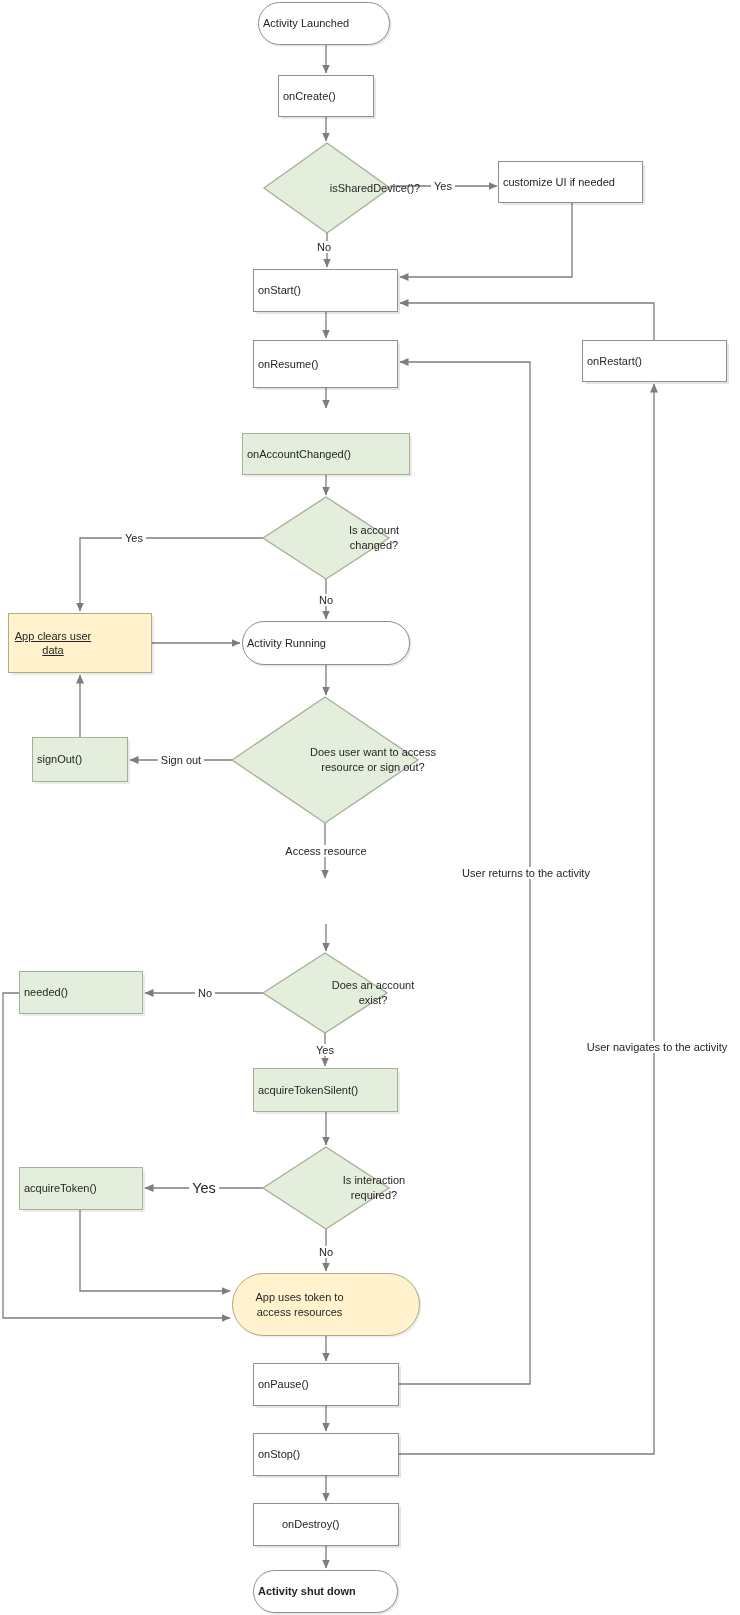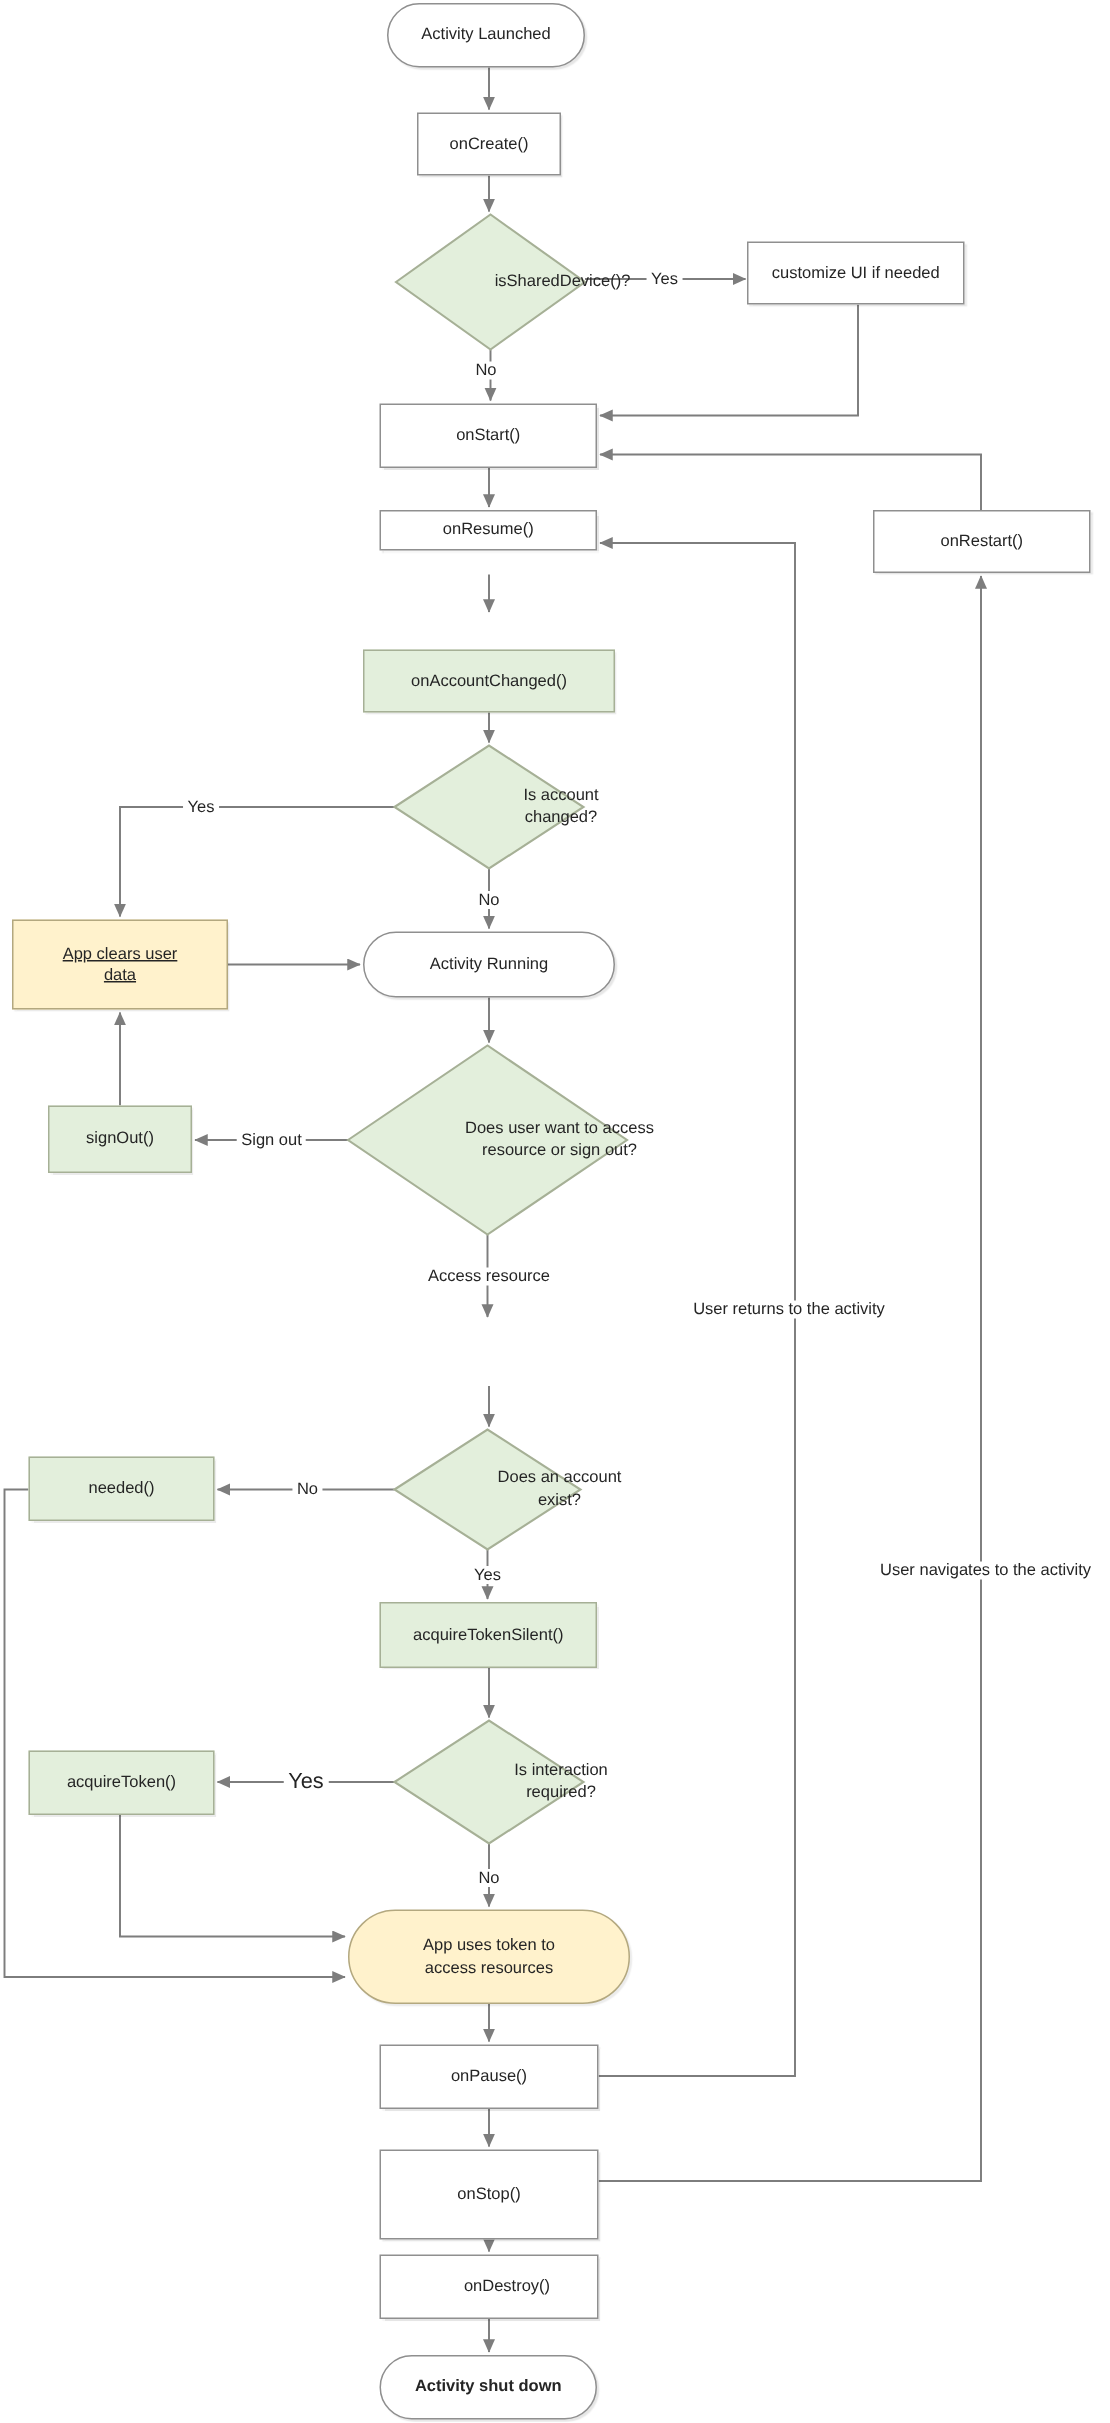--- a/index.html
+++ b/index.html
@@ -2,21 +2,21 @@
 <html><head>
 <meta charset="utf-8">
 <style>
   html,body{margin:0;padding:0;background:#ffffff;}
   #canvas{
     position:relative;width:740px;height:1615px;background:#ffffff;
     font-family:"Liberation Sans", sans-serif;color:#252525;overflow:hidden;
   }
   #wires{position:absolute;left:0;top:0;width:740px;height:1615px;}
   .node{
-    position:absolute;display:flex;align-items:center;justify-content:center;
+    position:absolute;display:flex;align-items:center;
     text-align:center;font-size:11px;line-height:1.3;box-sizing:border-box;
     padding:2px 4px;
   }
   .rect{background:#ffffff;border:1.4px solid #8f8f8f;box-shadow:1.5px 1.5px 1px rgba(0,0,0,0.10);}
   .green{background:#e3efdc;border:1.4px solid #a6b096;box-shadow:1.5px 1.5px 1px rgba(0,0,0,0.08);}
   .yellow{background:#fff2cc;border:1.4px solid #b3a87f;box-shadow:1.5px 1.5px 1px rgba(0,0,0,0.08);}
   .stadium{border-radius:22px;}
   .diamond-label{
     position:absolute;transform:translate(-50%,-50%);text-align:center;
     font-size:11px;line-height:1.35;margin-left:48px;
@@ -88,21 +88,21 @@
   </div>
 
   <div class="node rect" style="left:498px;top:161px;width:145px;height:42px;">
     <span>customize UI if needed</span>
   </div>
 
   <div class="node rect" style="left:253px;top:269px;width:145px;height:43px;">
     <span>onStart()</span>
   </div>
 
-  <div class="node rect" style="left:253px;top:340px;width:145px;height:27px;">
+  <div class="node rect" style="left:253px;top:340px;width:145px;height:48px;">
     <span>onResume()</span>
   </div>
 
   <div class="node rect" style="left:582px;top:340px;width:145px;height:42px;">
     <span>onRestart()</span>
   </div>
 
   <div class="node green" style="left:242px;top:410px;width:168px;height:42px;margin-top:23px;">
     <span>onAccountChanged()</span>
   </div>
@@ -133,21 +133,21 @@
   </div>
 
   <div class="node yellow stadium" style="left:232px;top:1273px;width:188px;height:63px;border-radius:32px;">
     <span style="width:125px;">App uses token to access resources</span>
   </div>
 
   <div class="node rect" style="left:253px;top:1363px;width:146px;height:43px;">
     <span>onPause()</span>
   </div>
 
-  <div class="node rect" style="left:253px;top:1433px;width:146px;height:60px;">
+  <div class="node rect" style="left:253px;top:1433px;width:146px;height:43px;">
     <span>onStop()</span>
   </div>
 
   <div class="node rect" style="left:253px;top:1503px;width:146px;height:43px;padding-left:28px;">
     <span>onDestroy()</span>
   </div>
 
   <div class="node rect stadium" style="left:253px;top:1570px;width:145px;height:43px;font-weight:bold;">
     <span>Activity shut down</span>
   </div>

